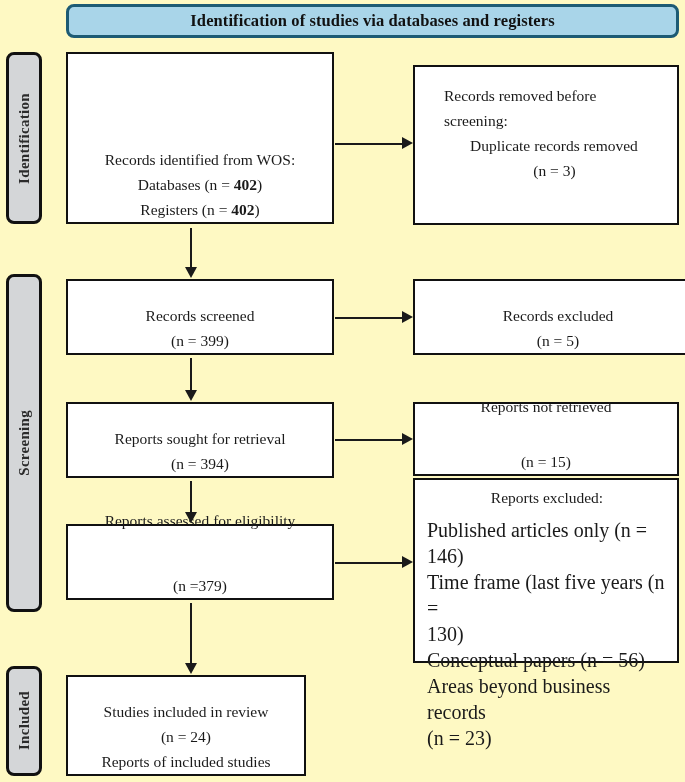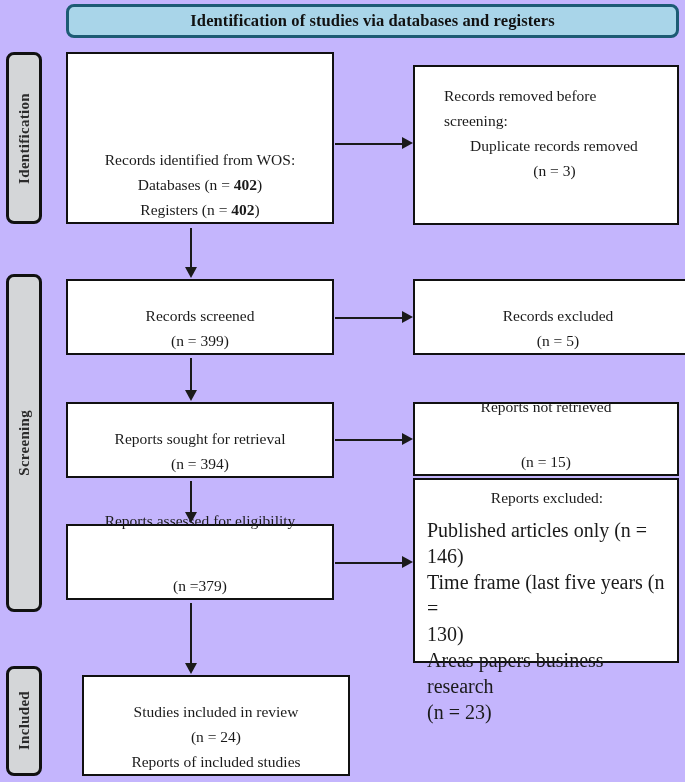--- a/index.html
+++ b/index.html
@@ -4,21 +4,21 @@
 <style>
   html, body {
     margin: 0;
     padding: 0;
     background: #ffffff;
   }
   #page {
     position: relative;
     width: 685px;
     height: 782px;
-    background: #c4b5fd;
+    background: #fef9c3;
     font-family: "Liberation Serif", "DejaVu Serif", serif;
     overflow: hidden;
   }
 
   
   .header-banner {
     position: absolute;
     left: 66px;
     top: 4px;
     width: 613px;
@@ -79,21 +79,21 @@
   }
   .box .line { text-align: center; white-space: nowrap; }
   .box .line-left { text-align: left; }
   .box b { font-weight: bold; }
 
   
   #box-identified        { left: 66px; top: 52px;  width: 268px; height: 172px; }
   #box-screened          { left: 66px; top: 279px; width: 268px; height: 76px; }
   #box-sought            { left: 66px; top: 402px; width: 268px; height: 76px; }
   #box-assessed          { left: 66px; top: 524px; width: 268px; height: 76px; gap: 40px; }
-  #box-included          { left: 82px; top: 675px; width: 268px; height: 101px; }
+  #box-included          { left: 66px; top: 675px; width: 240px; height: 101px; }
 
   
   #box-removed {
     left: 413px; top: 65px; width: 266px; height: 160px;
     justify-content: flex-start;
     padding: 16px 12px 0 29px;
   }
   #box-excluded-records  { left: 413px; top: 279px; width: 290px; height: 76px; }
   #box-not-retrieved     { left: 413px; top: 402px; width: 266px; height: 74px; gap: 30px; }
   #box-excluded-reports {
@@ -216,21 +216,22 @@
   <div class="box" id="box-assessed">
     <div class="line">Reports assessed for eligibility</div>
     <div class="line">(n =379)</div>
   </div>
 
   <div class="box" id="box-excluded-reports">
     <div class="excl-heading">Reports excluded:</div>
     <div class="excl-item">Published articles only (n = 146)</div>
     <div class="excl-item">Time frame (last five years (n =</div>
     <div class="excl-item">130)</div>
-    <div class="excl-item">Areas papers business research</div>
+    <div class="excl-item">Conceptual papers (n = 56)</div>
+    <div class="excl-item">Areas beyond business records</div>
     <div class="excl-item">(n = 23)</div>
   </div>
 
   <div class="box" id="box-included">
     <div class="line">Studies included in review</div>
     <div class="line">(n = 24)</div>
     <div class="line">Reports of included studies</div>
   </div>
 
   <div class="arrow-h" id="arrow-h-1"></div>

